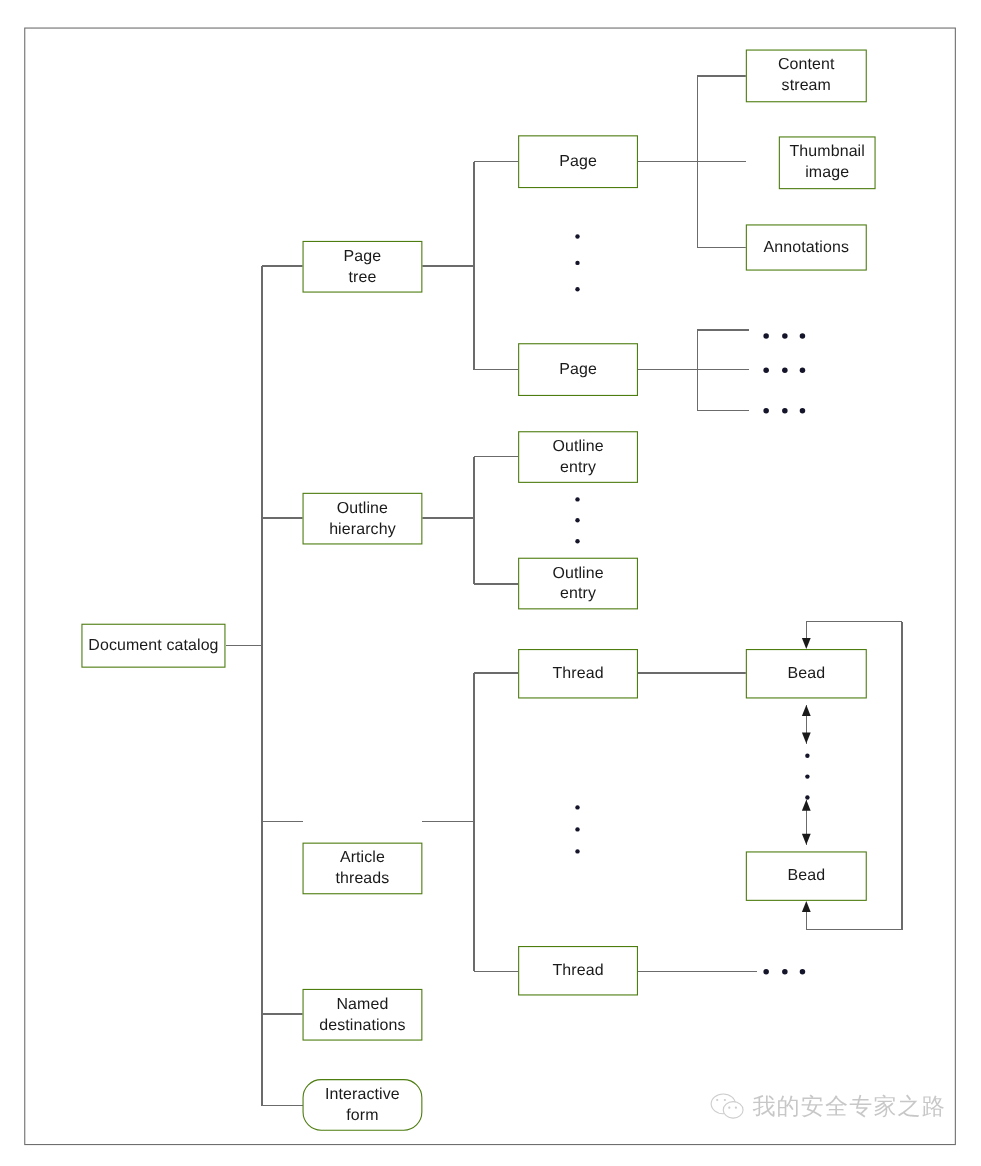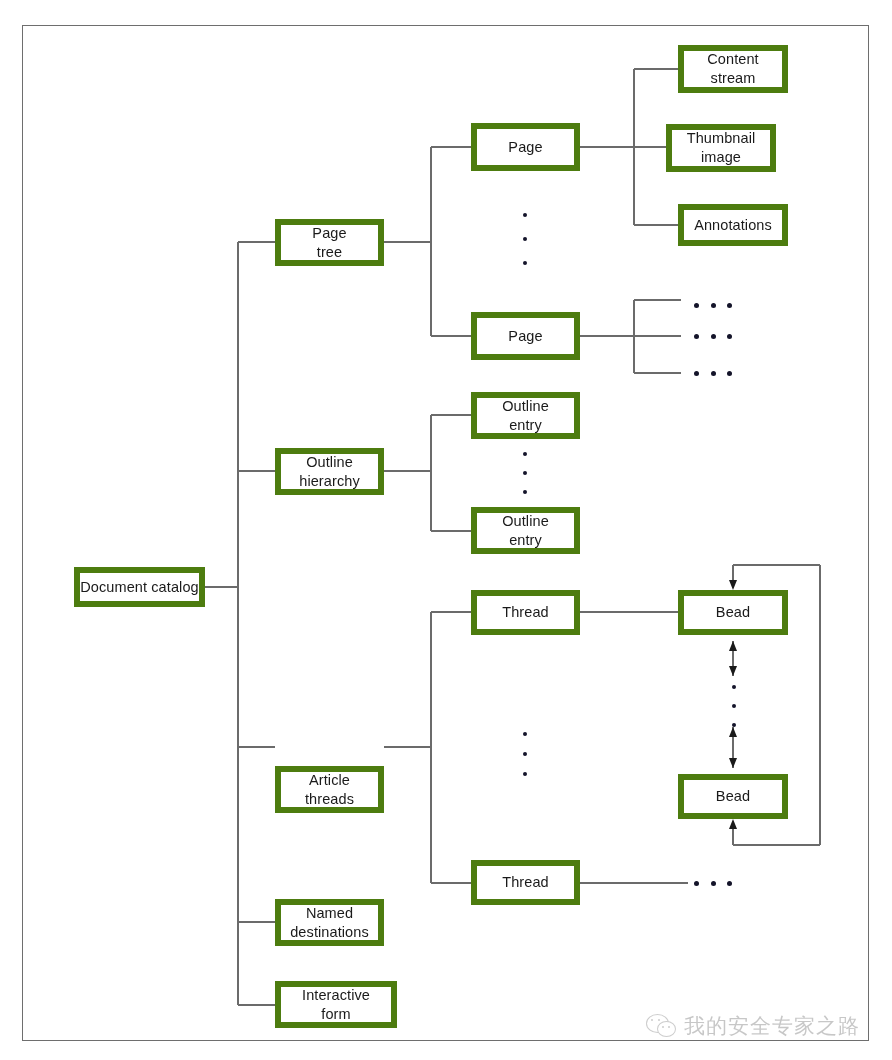--- a/index.html
+++ b/index.html
@@ -29,21 +29,21 @@
   }
   svg#diagram {
     position: absolute;
     left: 0;
     top: 0;
     width: 892px;
     height: 1060px;
   }
   .node {
     position: absolute;
-    border: 6px solid #4d7c0f;
+    border: 1px solid #4d7c0f;
     background: #ffffff;
     box-sizing: border-box;
     display: flex;
     align-items: center;
     justify-content: center;
     text-align: center;
     font-size: 14.5px;
     color: #1a1a1a;
     line-height: 1.28;
     letter-spacing: 0.1px;
@@ -79,21 +79,20 @@
   }
   #watermark {
     position: absolute;
     left: 646px;
     top: 992px;
     display: flex;
     align-items: center;
     gap: 8px;
     opacity: 0.30;
     filter: grayscale(1);
-    margin-top: 20px;
   }
   #watermark .wm-text {
     font-size: 21px;
     color: #4a4a4a;
     letter-spacing: 1px;
     font-family: "DejaVu Sans", sans-serif;
   }
   #watermark .wm-logo {
     width: 30px;
     height: 24px;
@@ -199,38 +198,38 @@
     </g>
   </svg>
 
   <div class="node" style="left:74px;  top:567px; width:131px; height:40px;justify-content:center;"><span>Document catalog</span></div>
   <div class="node" style="left:275px; top:219px; width:109px; height:47px;"><span>Page
 tree</span></div>
   <div class="node" style="left:471px; top:123px; width:109px; height:48px;"><span>Page</span></div>
   <div class="node" style="left:471px; top:312px; width:109px; height:48px;"><span>Page</span></div>
   <div class="node" style="left:678px; top:45px;  width:110px; height:48px;"><span>Content
 stream</span></div>
-  <div class="node" style="left:666px; top:124px; width:110px; height:48px;"><span>Thumbnail
+  <div class="node" style="left:708px; top:124px; width:88px; height:48px;"><span>Thumbnail
 image</span></div>
   <div class="node" style="left:678px; top:204px; width:110px; height:42px;"><span>Annotations</span></div>
   <div class="node" style="left:275px; top:448px; width:109px; height:47px;"><span>Outline
 hierarchy</span></div>
   <div class="node" style="left:471px; top:392px; width:109px; height:47px;"><span>Outline
 entry</span></div>
   <div class="node" style="left:471px; top:507px; width:109px; height:47px;"><span>Outline
 entry</span></div>
   <div class="node" style="left:275px; top:766px; width:109px; height:47px;"><span>Article
 threads</span></div>
   <div class="node" style="left:471px; top:590px; width:109px; height:45px;"><span>Thread</span></div>
   <div class="node" style="left:471px; top:860px; width:109px; height:45px;"><span>Thread</span></div>
   <div class="node" style="left:678px; top:590px; width:110px; height:45px;"><span>Bead</span></div>
   <div class="node" style="left:678px; top:774px; width:110px; height:45px;"><span>Bead</span></div>
   <div class="node" style="left:275px; top:899px; width:109px; height:47px;"><span>Named
 destinations</span></div>
-  <div class="node" style="left:275px; top:981px; width:122px; height:47px;"><span>Interactive
+  <div class="node" style="left:275px; top:981px; width:109px; height:47px;border-radius:17px;"><span>Interactive
 form</span></div>
 
   <div class="dots-vert" style="left:522px; top:213px; width:6px; height:52px;">
       <span></span>
       <span></span>
       <span></span>
     </div>
   <div class="dots-vert" style="left:522px; top:452px; width:6px; height:42px;">
       <span></span>
       <span></span>

